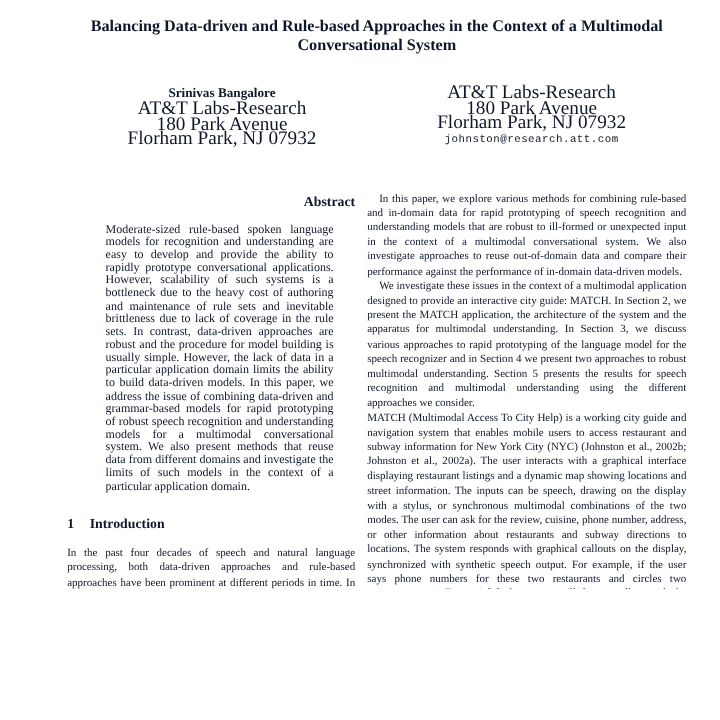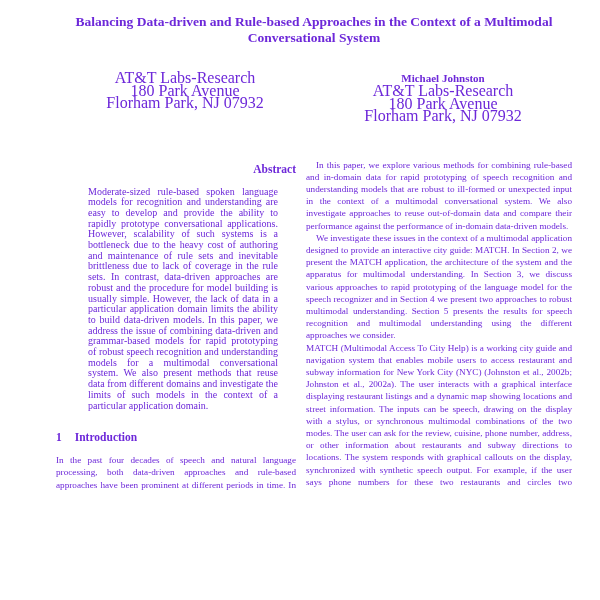--- a/index.html
+++ b/index.html
@@ -5,21 +5,21 @@
   * { margin: 0; padding: 0; box-sizing: border-box; }
   html, body { background: #ffffff; }
   .page {
     position: relative;
     width: 600px;
     height: 491px;
     background: #ffffff;
     overflow: hidden;
     padding: 14px 28px 0 56px;
     font-family: "Liberation Serif", serif;
-    color: #6d28d9;
+    color: #0f172a;
   }
   .title {
     text-align: center;
     font-weight: bold;
     font-size: 13.5px;
     line-height: 16px;
     max-width: 480px;
     margin: 0 auto;
   }
   .authors-row {
@@ -71,29 +71,30 @@
 </style>
 </head>
 <body>
 
 <div class="page">
 
   <div class="title">Balancing Data-driven and Rule-based Approaches in the Context of a Multimodal Conversational System</div>
 
   <div class="authors-row">
     <div class="author-block">
+      <div class="author-name">Srinivas Bangalore</div>
       <div class="author-line">AT&amp;T Labs-Research</div>
       <div class="author-line">180 Park Avenue</div>
       <div class="author-line">Florham Park, NJ 07932</div>
     </div>
     <div class="author-block">
-      <div class="author-name">Michael Johnston</div>
       <div class="author-line">AT&amp;T Labs-Research</div>
       <div class="author-line">180 Park Avenue</div>
       <div class="author-line">Florham Park, NJ 07932</div>
+      <div class="author-email">johnston@research.att.com</div>
     </div>
   </div>
 
   <div class="columns">
 
     <div class="col-left">
       <div class="abstract-heading">Abstract</div>
       <div class="abstract-body">Moderate-sized rule-based spoken language models for recognition and understanding are easy to develop and provide the ability to rapidly prototype conversational applications. However, scalability of such systems is a bottleneck due to the heavy cost of authoring and maintenance of rule sets and inevitable brittleness due to lack of coverage in the rule sets. In contrast, data-driven approaches are robust and the procedure for model building is usually simple. However, the lack of data in a particular application domain limits the ability to build data-driven models. In this paper, we address the issue of combining data-driven and grammar-based models for rapid prototyping of robust speech recognition and understanding models for a multimodal conversational system. We also present methods that reuse data from different domains and investigate the limits of such models in the context of a particular application domain.</div>
 
       <div class="section-heading">

